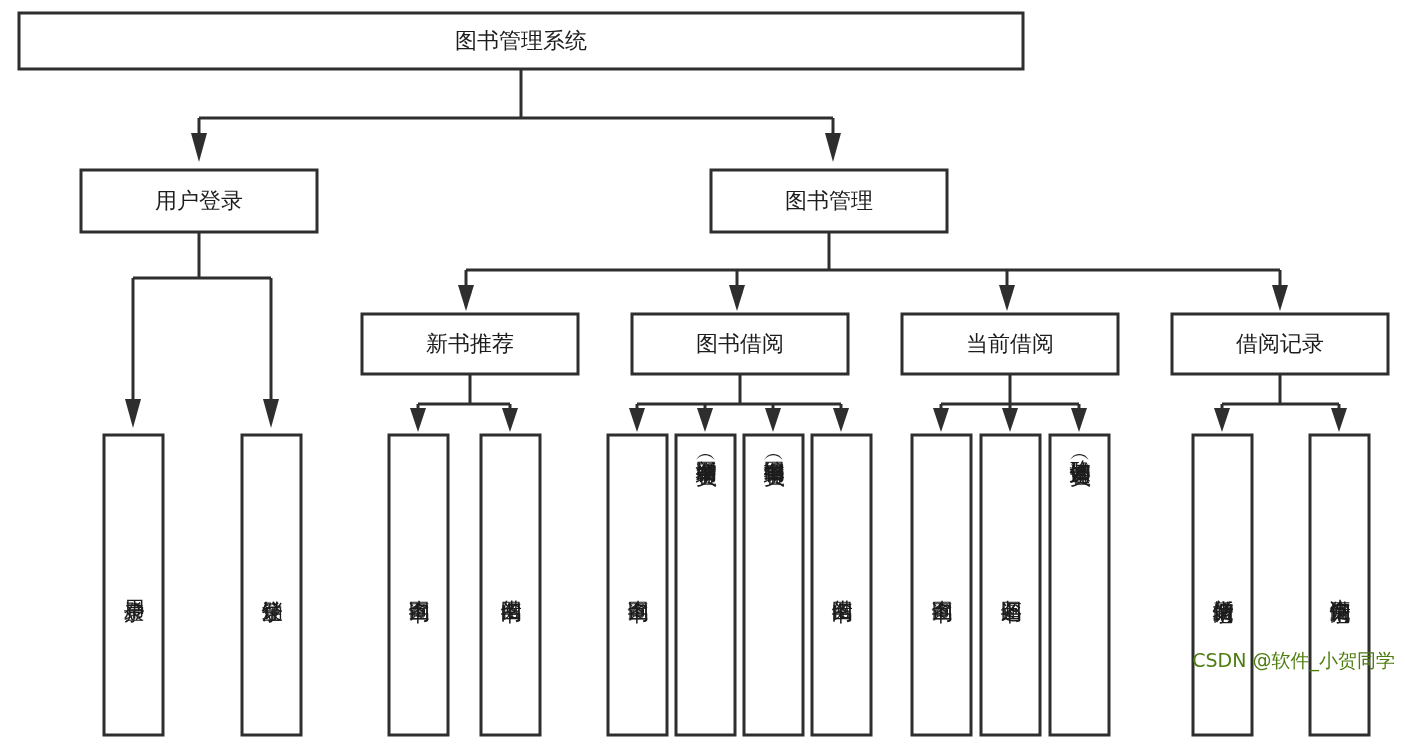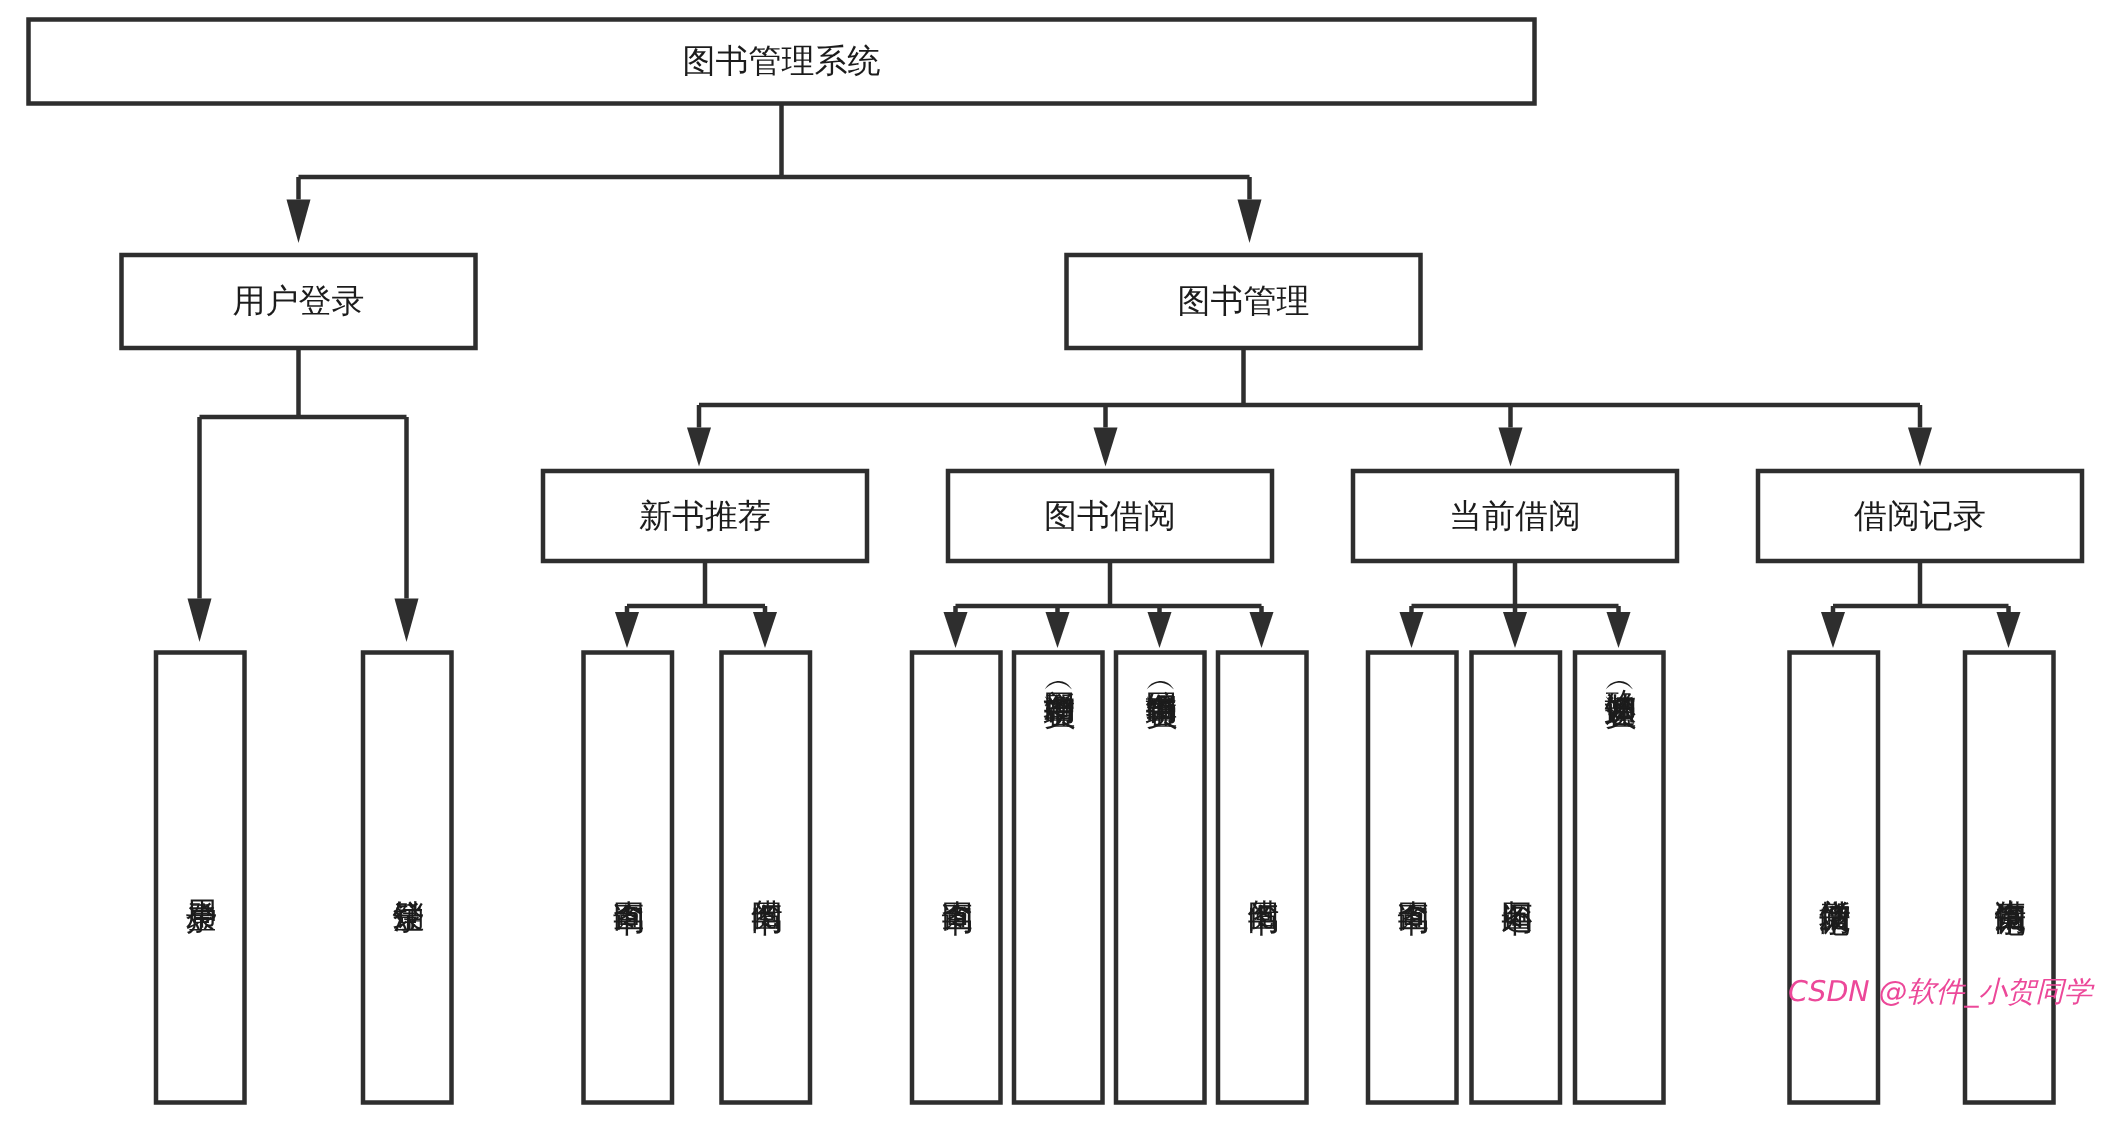--- a/index.html
+++ b/index.html
@@ -64,24 +64,23 @@
     color: #1c1c1c;
     letter-spacing: 1px;
     white-space: nowrap;
   }
   .watermark {
     position: absolute;
     right: 10px;
     bottom: 6px;
     font-family: "DejaVu Sans", "Liberation Sans", sans-serif;
     font-size: 19px;
-    color: #ec4899;
+    color: #4d7c0f;
     white-space: nowrap;
     user-select: none;
-    font-style: italic;
   }
 </style>
 </head>
 <body>
 
 <div id="diagram-root">
 
   <svg id="tree-svg" viewBox="0 0 1405 747">
     <defs></defs>
 

